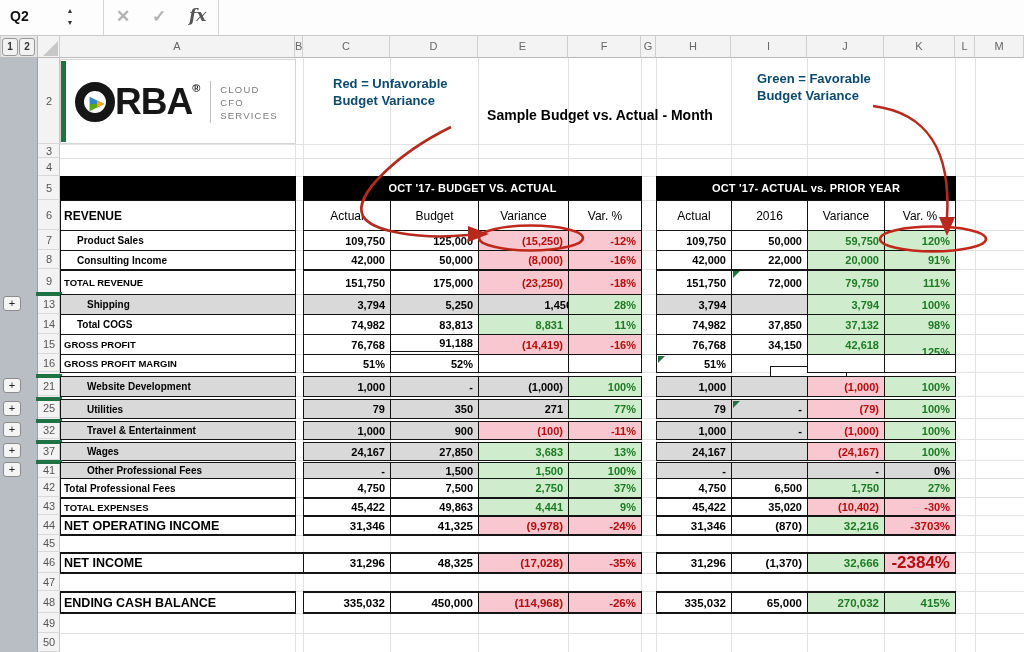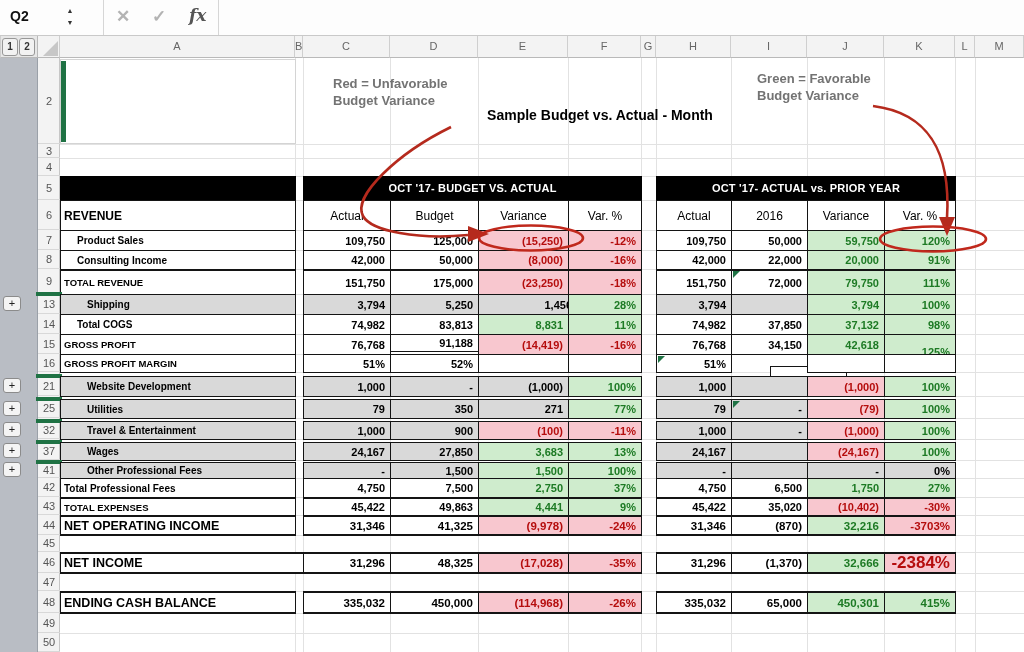--- a/index.html
+++ b/index.html
@@ -54,21 +54,21 @@
   #logo-green-bar { position:absolute; left:0; top:1px; width:5px; height:81px; background:#1f7244; }
   #logo-row { position:absolute; left:14px; top:21px; display:flex; align-items:center; }
   #o-ring { width:40px; height:40px; border:9px solid #161616; border-radius:50%; position:relative; background:#fff; }
   #o-ring svg { position:absolute; left:1px; top:2px; }
   #brand-rest { font-size:37px; font-weight:800; color:#161616; letter-spacing:-1px; line-height:40px; }
   #reg-mark { font-size:11px; font-weight:700; color:#161616; align-self:flex-start; margin-top:1px; }
   #logo-div { width:1px; height:42px; background:#c0c0c0; margin:0 9px 0 10px; }
   #tagline { font-size:9.5px; color:#7a7a7a; letter-spacing:1.2px; line-height:13px; white-space:pre-line; }
 
   
-  .red-note { position:absolute; font-size:13px; font-weight:700; color:#737373; line-height:17px; white-space:pre-line; z-index:9; }
+  .red-note { position:absolute; font-size:13px; font-weight:700; color:#0c4a6e; line-height:17px; white-space:pre-line; z-index:9; }
   #note-left { left:333px; top:75px; }
   #note-right { left:757px; top:70px; }
   #sheet-title { position:absolute; left:416px; top:107px; width:368px; text-align:center; font-size:14px; font-weight:700; color:#000; z-index:9; }
   #anno-svg { position:absolute; left:0; top:0; width:1024px; height:652px; pointer-events:none; z-index:10; }
 </style>
 </head>
 <body>
 
 <div id="toolbar">
   <span id="namebox">Q2</span>
@@ -340,29 +340,44 @@
       <div class="cell c-pk tt tb num" style="left: 884px; top: 494px; width: 72px; height: 22px; position: absolute; font-size: 17px;">-2384%</div>
       <div class="rownum" style="top: 515px; height: 18px; position: absolute;">47</div>
       <div class="rownum" style="top: 533px; height: 22px; position: absolute;">48</div>
       <div class="cell c-p tt tb lab lk-big" style="left: 60px; top: 533px; width: 236px; height: 23px; position: absolute;">ENDING CASH BALANCE</div>
       <div class="cell c-p tt tb num" style="left: 303px; top: 533px; width: 88px; height: 23px; position: absolute; font-size: 11.5px;">335,032</div>
       <div class="cell c-p tt tb num" style="left: 390px; top: 533px; width: 89px; height: 23px; position: absolute; font-size: 11.5px;">450,000</div>
       <div class="cell c-pk tt tb num" style="left: 478px; top: 533px; width: 91px; height: 23px; position: absolute; font-size: 11.5px;">(114,968)</div>
       <div class="cell c-pk tt tb num" style="left: 568px; top: 533px; width: 74px; height: 23px; position: absolute; font-size: 11.5px;">-26%</div>
       <div class="cell c-p tt tb num" style="left: 656px; top: 533px; width: 76px; height: 23px; position: absolute; font-size: 11.5px;">335,032</div>
       <div class="cell c-p tt tb num" style="left: 731px; top: 533px; width: 77px; height: 23px; position: absolute; font-size: 11.5px;">65,000</div>
-      <div class="cell c-gr tt tb num" style="left: 807px; top: 533px; width: 78px; height: 23px; position: absolute; font-size: 11.5px;">450,301</div>
+      <div class="cell c-gr tt tb num" style="left: 807px; top: 533px; width: 78px; height: 23px; position: absolute; font-size: 11.5px;">270,032</div>
       <div class="cell c-gr tt tb num" style="left: 884px; top: 533px; width: 72px; height: 23px; position: absolute; font-size: 11.5px;">415%</div>
       <div class="rownum" style="top: 555px; height: 20px; position: absolute;">49</div>
       <div class="rownum" style="top: 575px; height: 19px; position: absolute;">50</div>
     </div>
 </div>
 
 <div id="logo-box">
   <span id="logo-green-bar"></span>
+  <div id="logo-row">
+    <span id="o-ring">
+      <svg width="22" height="22" viewBox="0 0 24 24">
+        <polygon points="5,4 21,12 5,12" fill="#2e86c9"></polygon>
+        <polygon points="5,12 21,12 5,20" fill="#58a618"></polygon>
+        <polygon points="13,8 21,12 13,16" fill="#f5a623"></polygon>
+      </svg>
+    </span>
+    <span id="brand-rest">RBA</span>
+    <span id="reg-mark">®</span>
+    <span id="logo-div"></span>
+    <span id="tagline">CLOUD
+CFO
+SERVICES</span>
+  </div>
 </div>
 
 <div id="note-left" class="red-note">Red = Unfavorable
 Budget Variance</div>
 <div id="note-right" class="red-note">Green = Favorable
 Budget Variance</div>
 <div id="sheet-title">Sample Budget vs. Actual - Month</div>
 
 <svg id="anno-svg">
   <path d="M451,127 C 398,153 352,196 363,216 C 371,231 418,240 468,235" fill="none" stroke="#b52a1d" stroke-width="2.6"></path>

